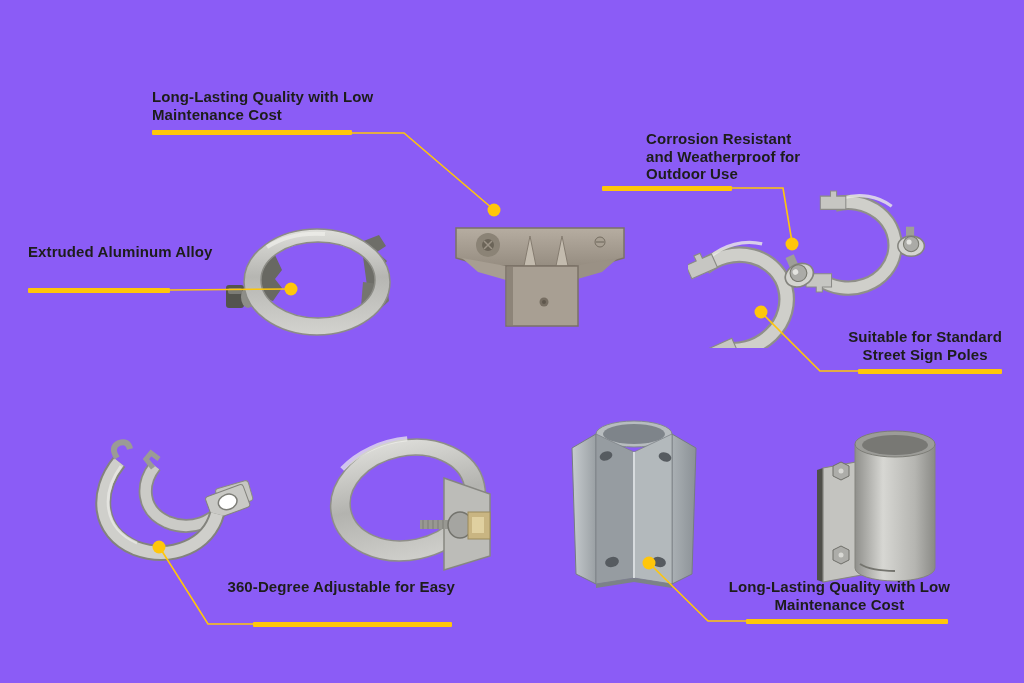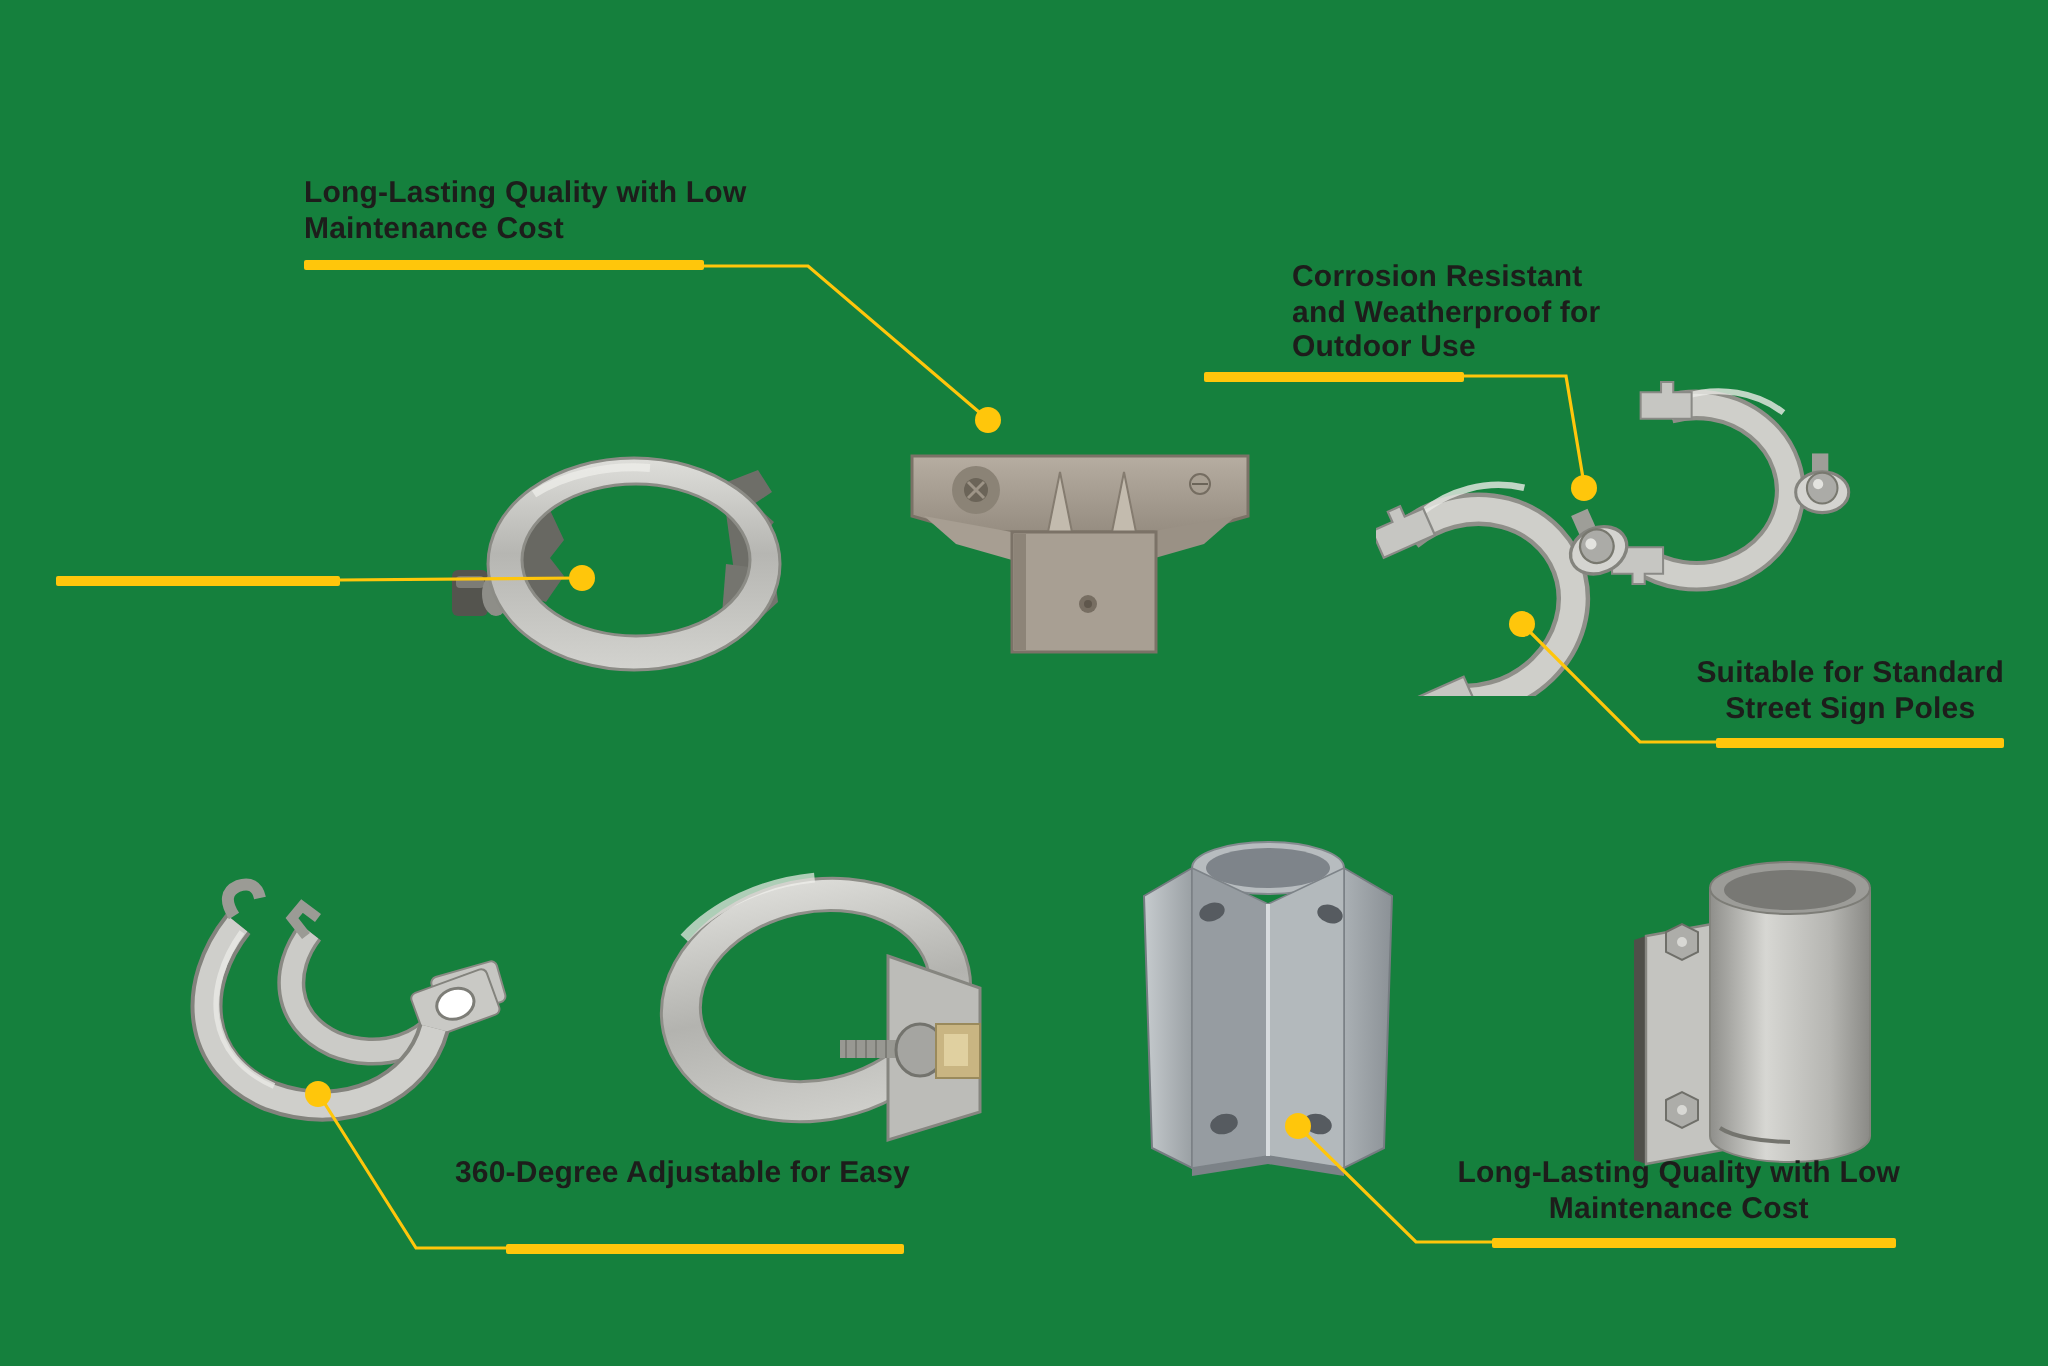--- a/index.html
+++ b/index.html
@@ -1,21 +1,21 @@
 <!DOCTYPE html>
 <html style="--accent: #FFC60B; --ink: #1D1D1B;"><head>
 <meta charset="utf-8">
 <style>
   :root{
     --accent:#FFC60B;
     --ink:#1D1D1B;
   }
   html,body{margin:0;padding:0;background:#fff;}
   .stage{
-    position:relative;width:1024px;height:683px;background:#15803d;overflow:hidden;
+    position:relative;width:1024px;height:683px;background:#8b5cf6;overflow:hidden;
     font-family:"Liberation Sans",sans-serif;
   }
   .callout{
     position:absolute;font-weight:bold;font-size:15px;line-height:17.5px;
     color:var(--ink);letter-spacing:0.1px;white-space:nowrap;
   }
   .callout.right{text-align:center;}
   .underline{position:absolute;height:4.5px;background:var(--accent);border-radius:1px;}
   .connectors{position:absolute;left:0;top:0;width:1024px;height:683px;pointer-events:none;z-index:5;}
   .connectors polyline{fill:none;stroke:var(--accent);stroke-width:1.6px;}
@@ -241,20 +241,21 @@
     <div class="underline" style="left:152px;top:130px;width:200px;"></div>
 
     <div class="callout" style="left:602px;top:130px;margin-left:44px;">
       <div>Corrosion Resistant</div>
       <div>and Weatherproof for</div>
       <div>Outdoor Use</div>
     </div>
     <div class="underline" style="left:602px;top:186px;width:130px;"></div>
 
     <div class="callout" style="left:28px;top:243px;">
+      <div>Extruded Aluminum Alloy</div>
     </div>
     <div class="underline" style="left:28px;top:288px;width:142px;"></div>
 
     <div class="callout right" style="right:22px;top:328px;">
       <div>Suitable for Standard</div>
       <div>Street Sign Poles</div>
     </div>
     <div class="underline" style="left:858px;top:369px;width:144px;"></div>
 
     <div class="callout right" style="right:569px;top:578px;">

